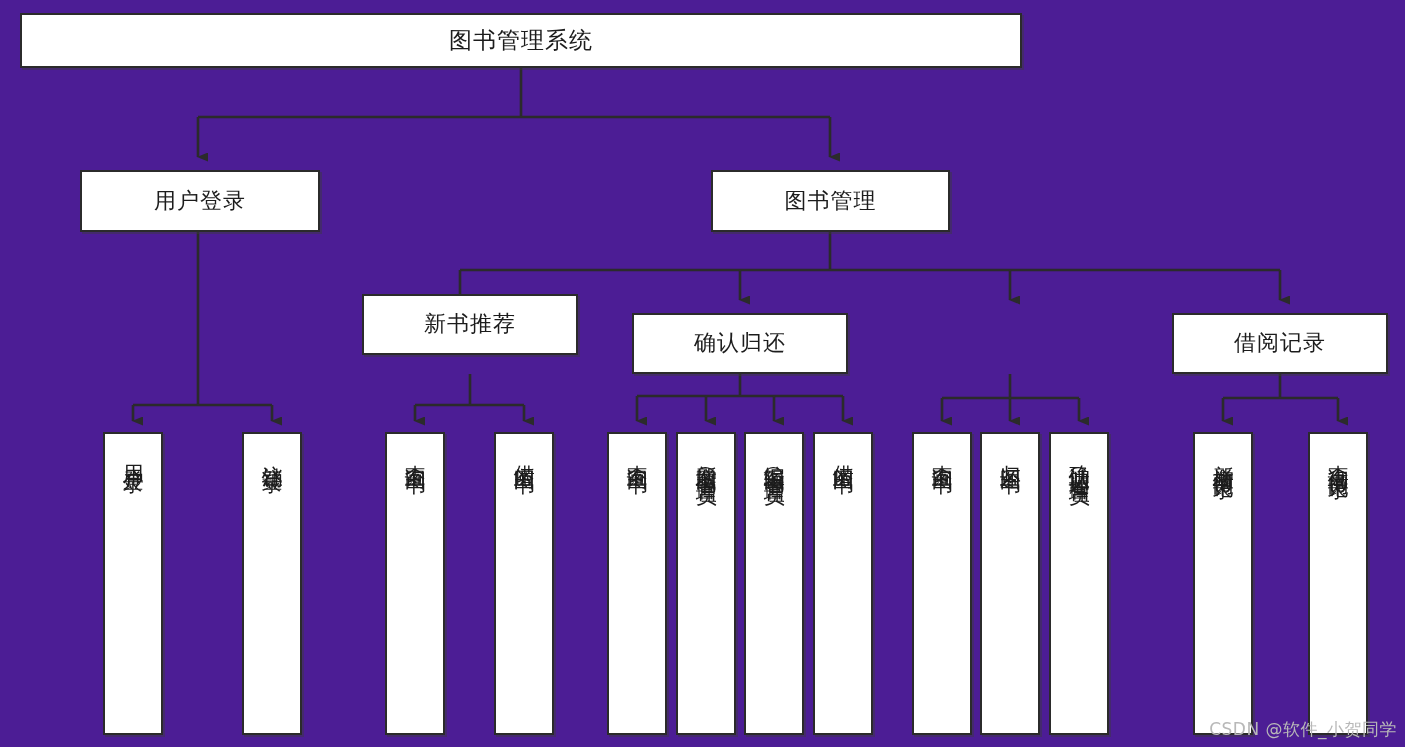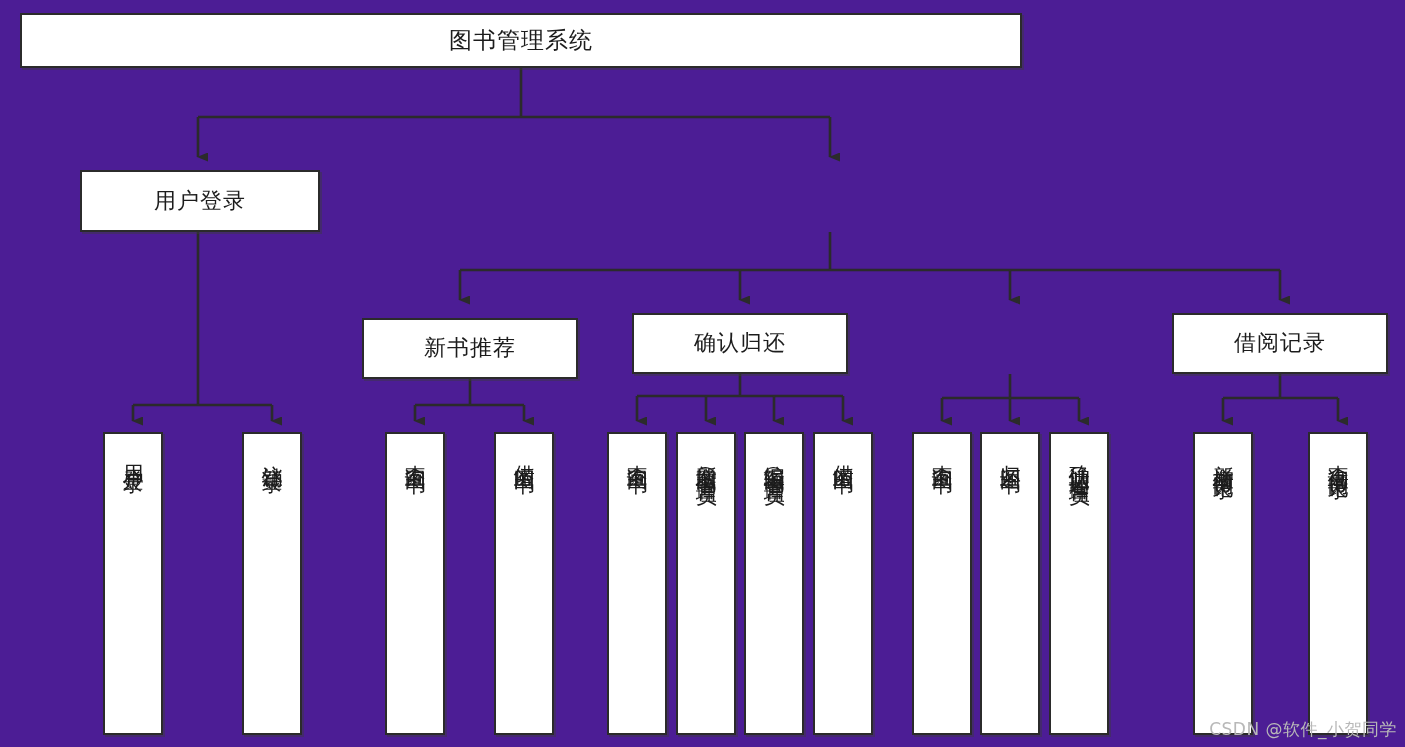--- a/index.html
+++ b/index.html
@@ -135,22 +135,25 @@
   </svg>
 
   <div class="node horiz root" style="left:20px; top:13px; width:1002px; height:55px;">
     <span>图书管理系统</span>
   </div>
 
   <div class="node horiz" style="left:80px; top:170px; width:240px; height:62px;">
     <span>用户登录</span>
   </div>
 
-
-  <div class="node horiz" style="left:362px; top:318px; width:216px; height:61px;">
+  <div class="node horiz" style="left:711px; top:170px; width:239px; height:62px;">
+    <span>图书管理</span>
+  </div>
+
+  <div class="node horiz" style="left:362px; top:294px; width:216px; height:61px;">
     <span>新书推荐</span>
   </div>
 
   <div class="node horiz" style="left:632px; top:313px; width:216px; height:61px;">
     <span>确认归还</span>
   </div>
 
 
   <div class="node horiz" style="left:1172px; top:313px; width:216px; height:61px;">
     <span>借阅记录</span>

